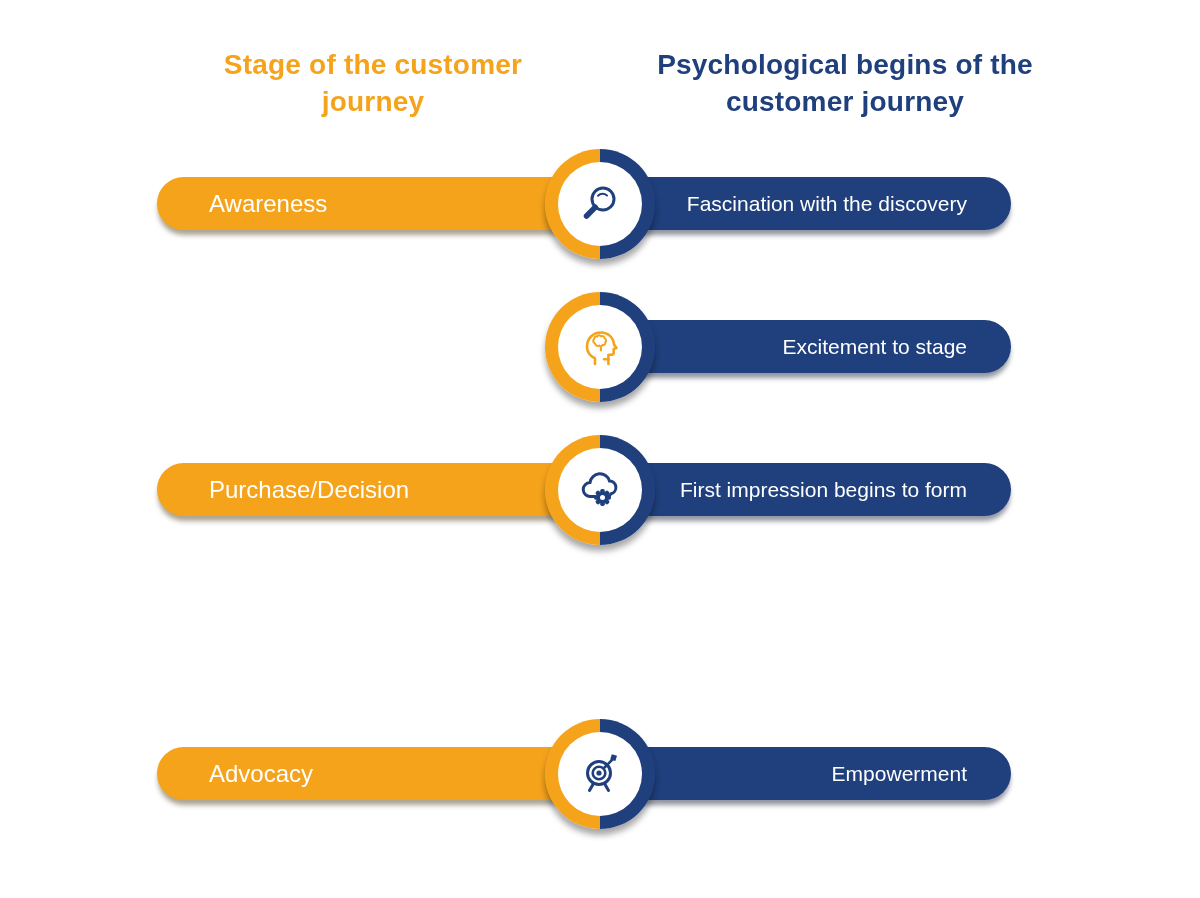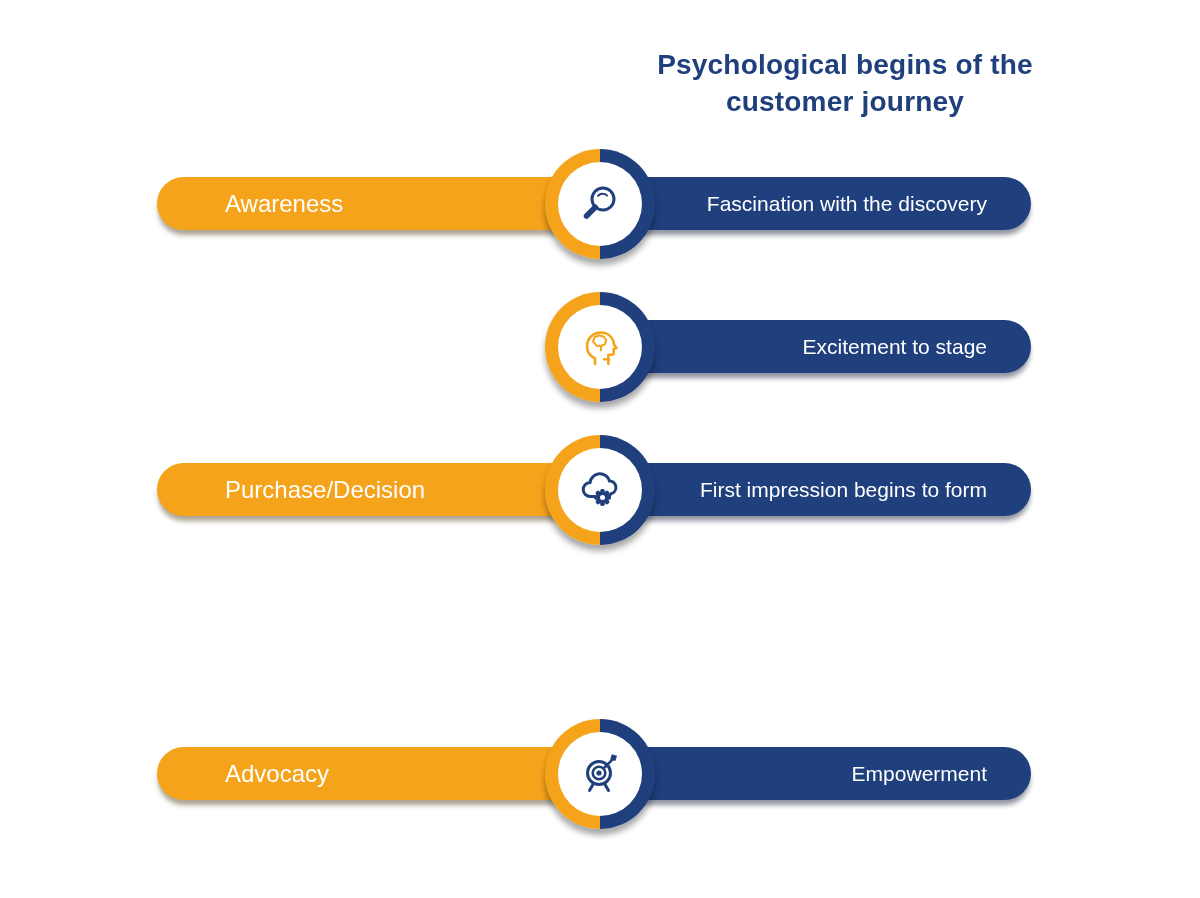--- a/index.html
+++ b/index.html
@@ -32,28 +32,28 @@
     display:flex;align-items:center;
     z-index:1;
   }
   .bar-stage{
     left:157px;width:451px;
     background:var(--orange);
     border-radius:27px 0 0 27px;
     box-shadow:0 6px 5px -1px rgba(70,50,8,0.45);
   }
   .bar-psych{
-    left:580px;width:451px;
+    left:560px;width:451px;
     background:var(--navy);
     border-radius:0 27px 27px 0;
     justify-content:flex-end;
     box-shadow:0 6px 5px -1px rgba(10,20,45,0.45);
   }
   .bar-stage .bar-label{
-    color:var(--bar-text);font-size:24px;padding-left:52px;margin-left:16px;
+    color:var(--bar-text);font-size:24px;padding-left:52px;
   }
   .bar-psych .bar-label{
     color:var(--bar-text);font-size:21px;padding-right:44px;text-align:right;
   }
 
   .hub{
     position:absolute;left:545px;top:0;
     width:110px;height:110px;border-radius:50%;
     background:linear-gradient(90deg,var(--orange) 0 50%,var(--navy) 50% 100%);
     box-shadow:0 6px 6px rgba(0,0,0,0.35);
@@ -67,20 +67,21 @@
   }
   .hub-inner svg{width:48px;height:48px;display:block;}
   .ic-navy{color:var(--navy);}
   .ic-orange{color:var(--orange);}
 </style>
 </head>
 <body>
 
 <div class="canvas">
 
+  <div class="header header-left">Stage of the customer journey</div>
   <div class="header header-right">Psychological begins of the customer journey</div>
 
   <div class="row" style="top:149px">
     <div class="bar bar-stage">
       <span class="bar-label">Awareness</span>
     </div>
     <div class="bar bar-psych">
       <span class="bar-label">Fascination with the discovery</span>
     </div>
     <div class="hub">

